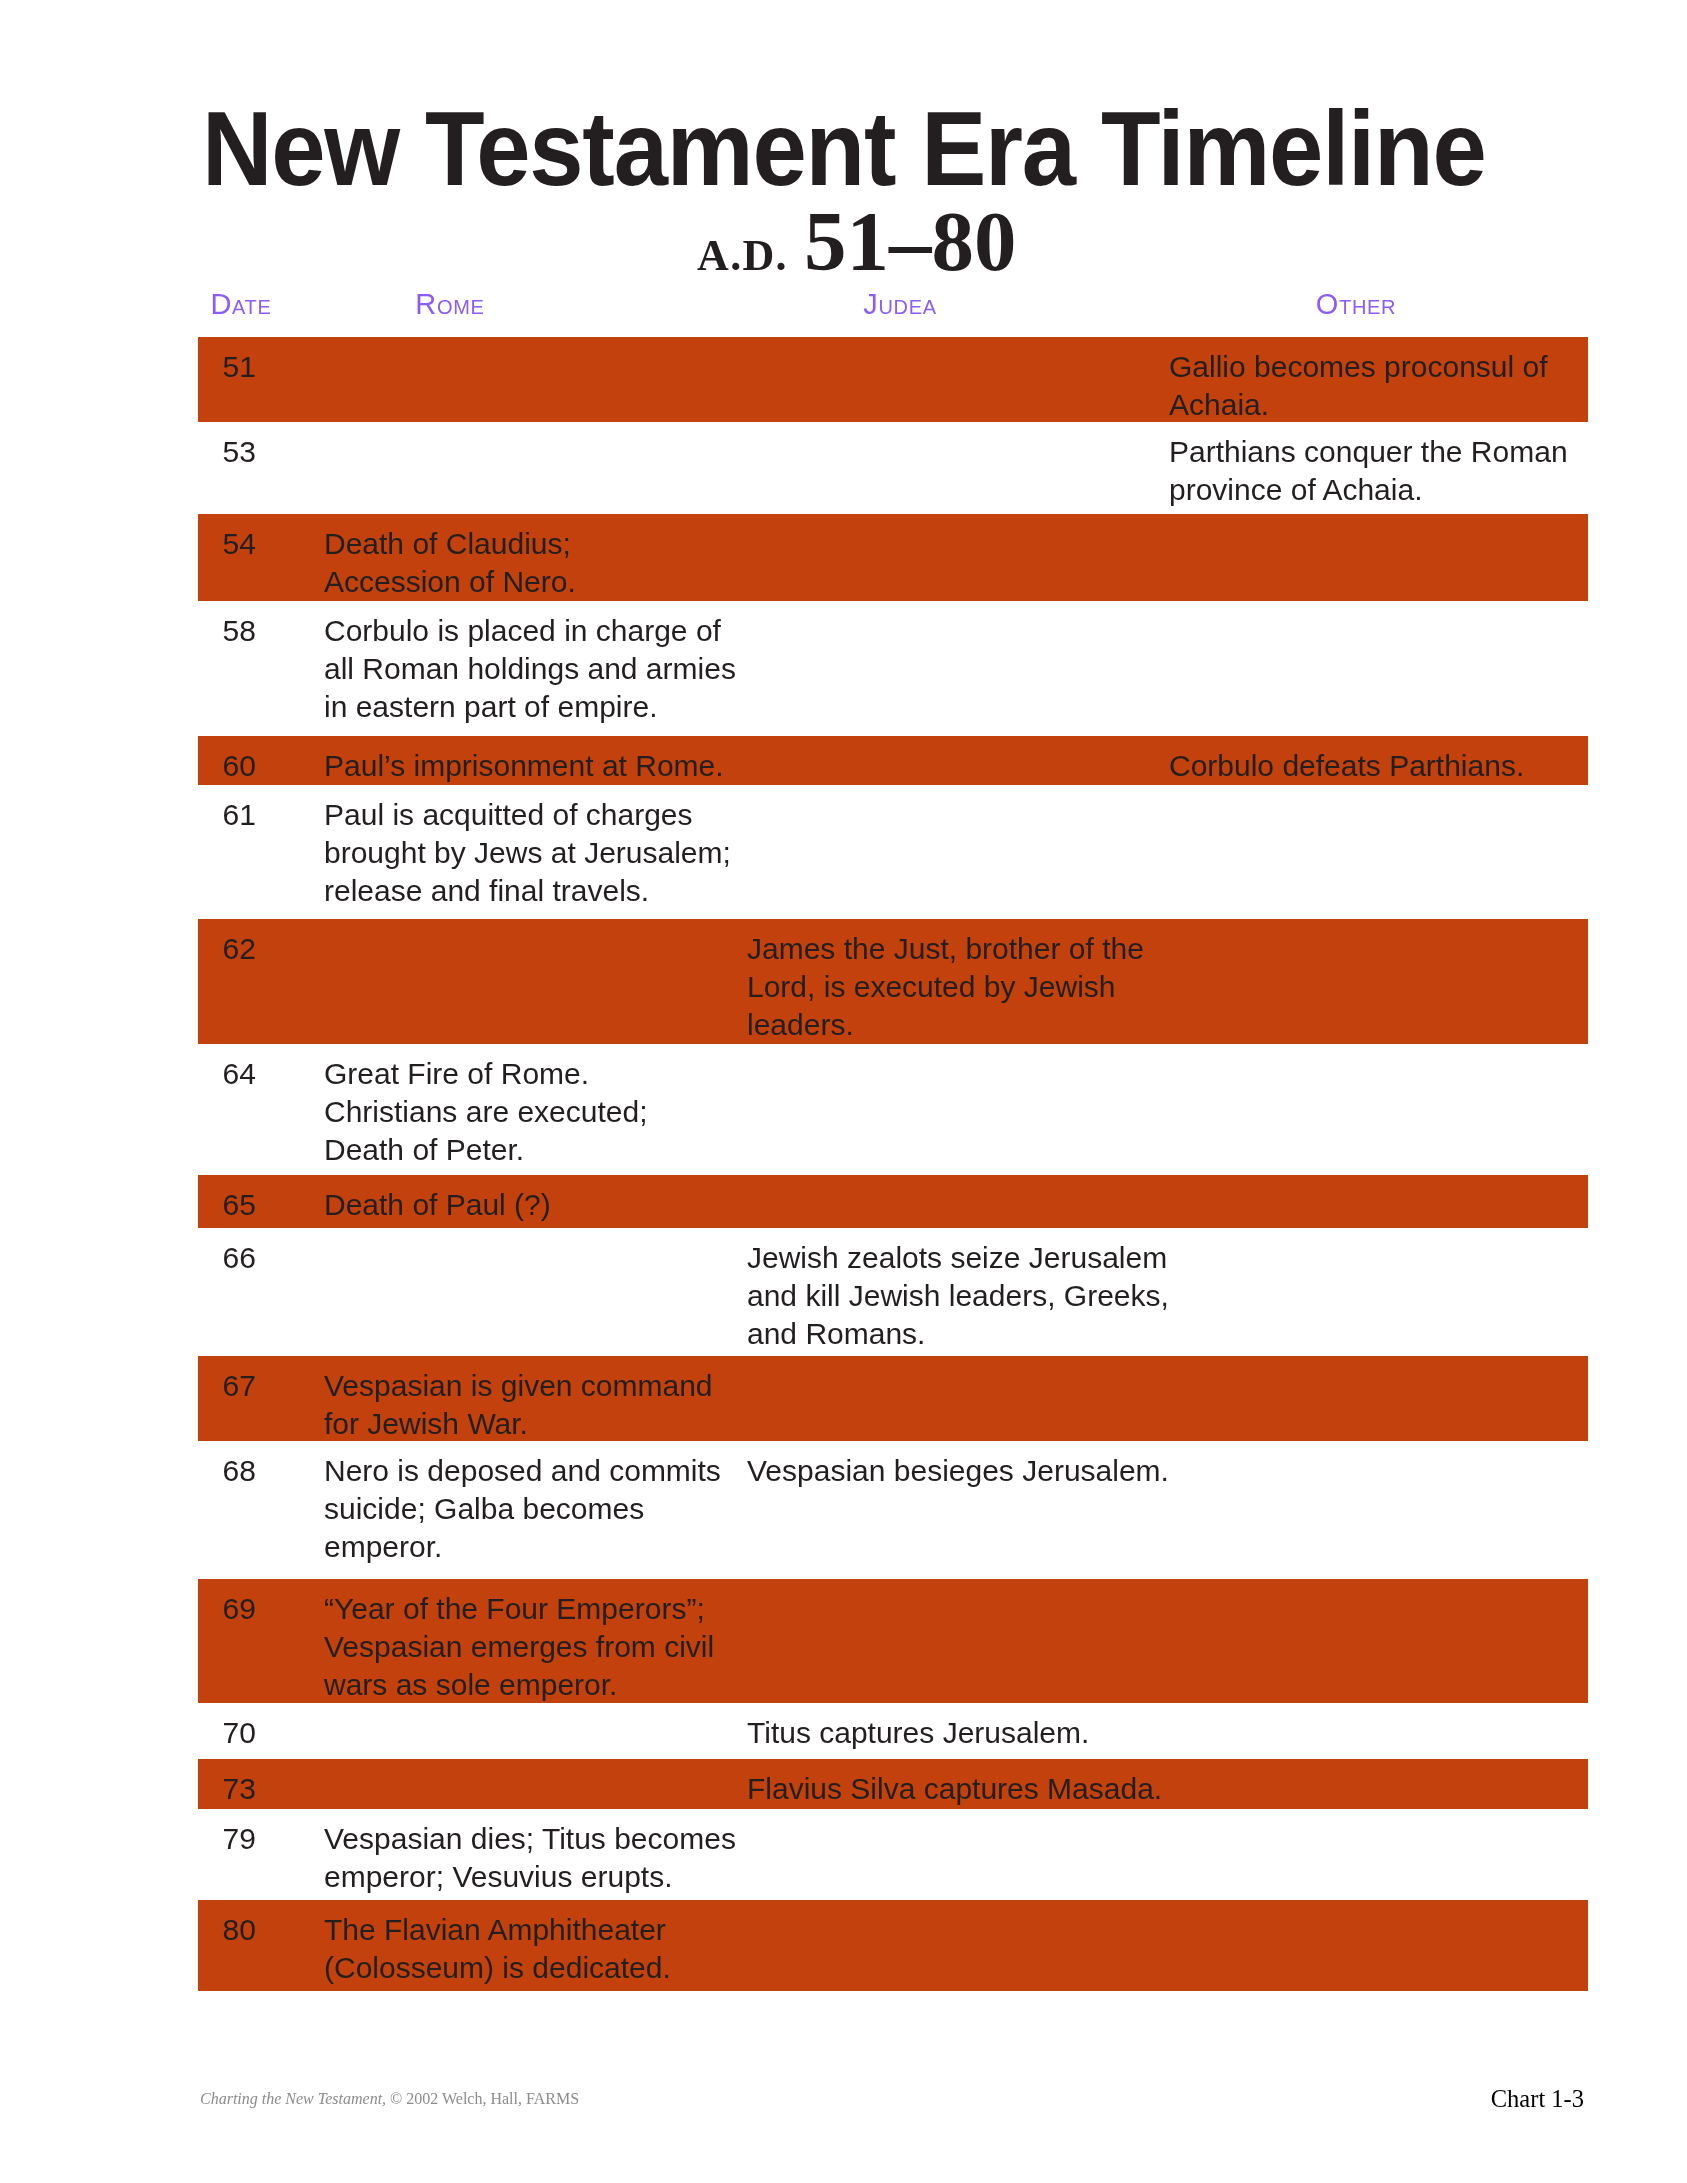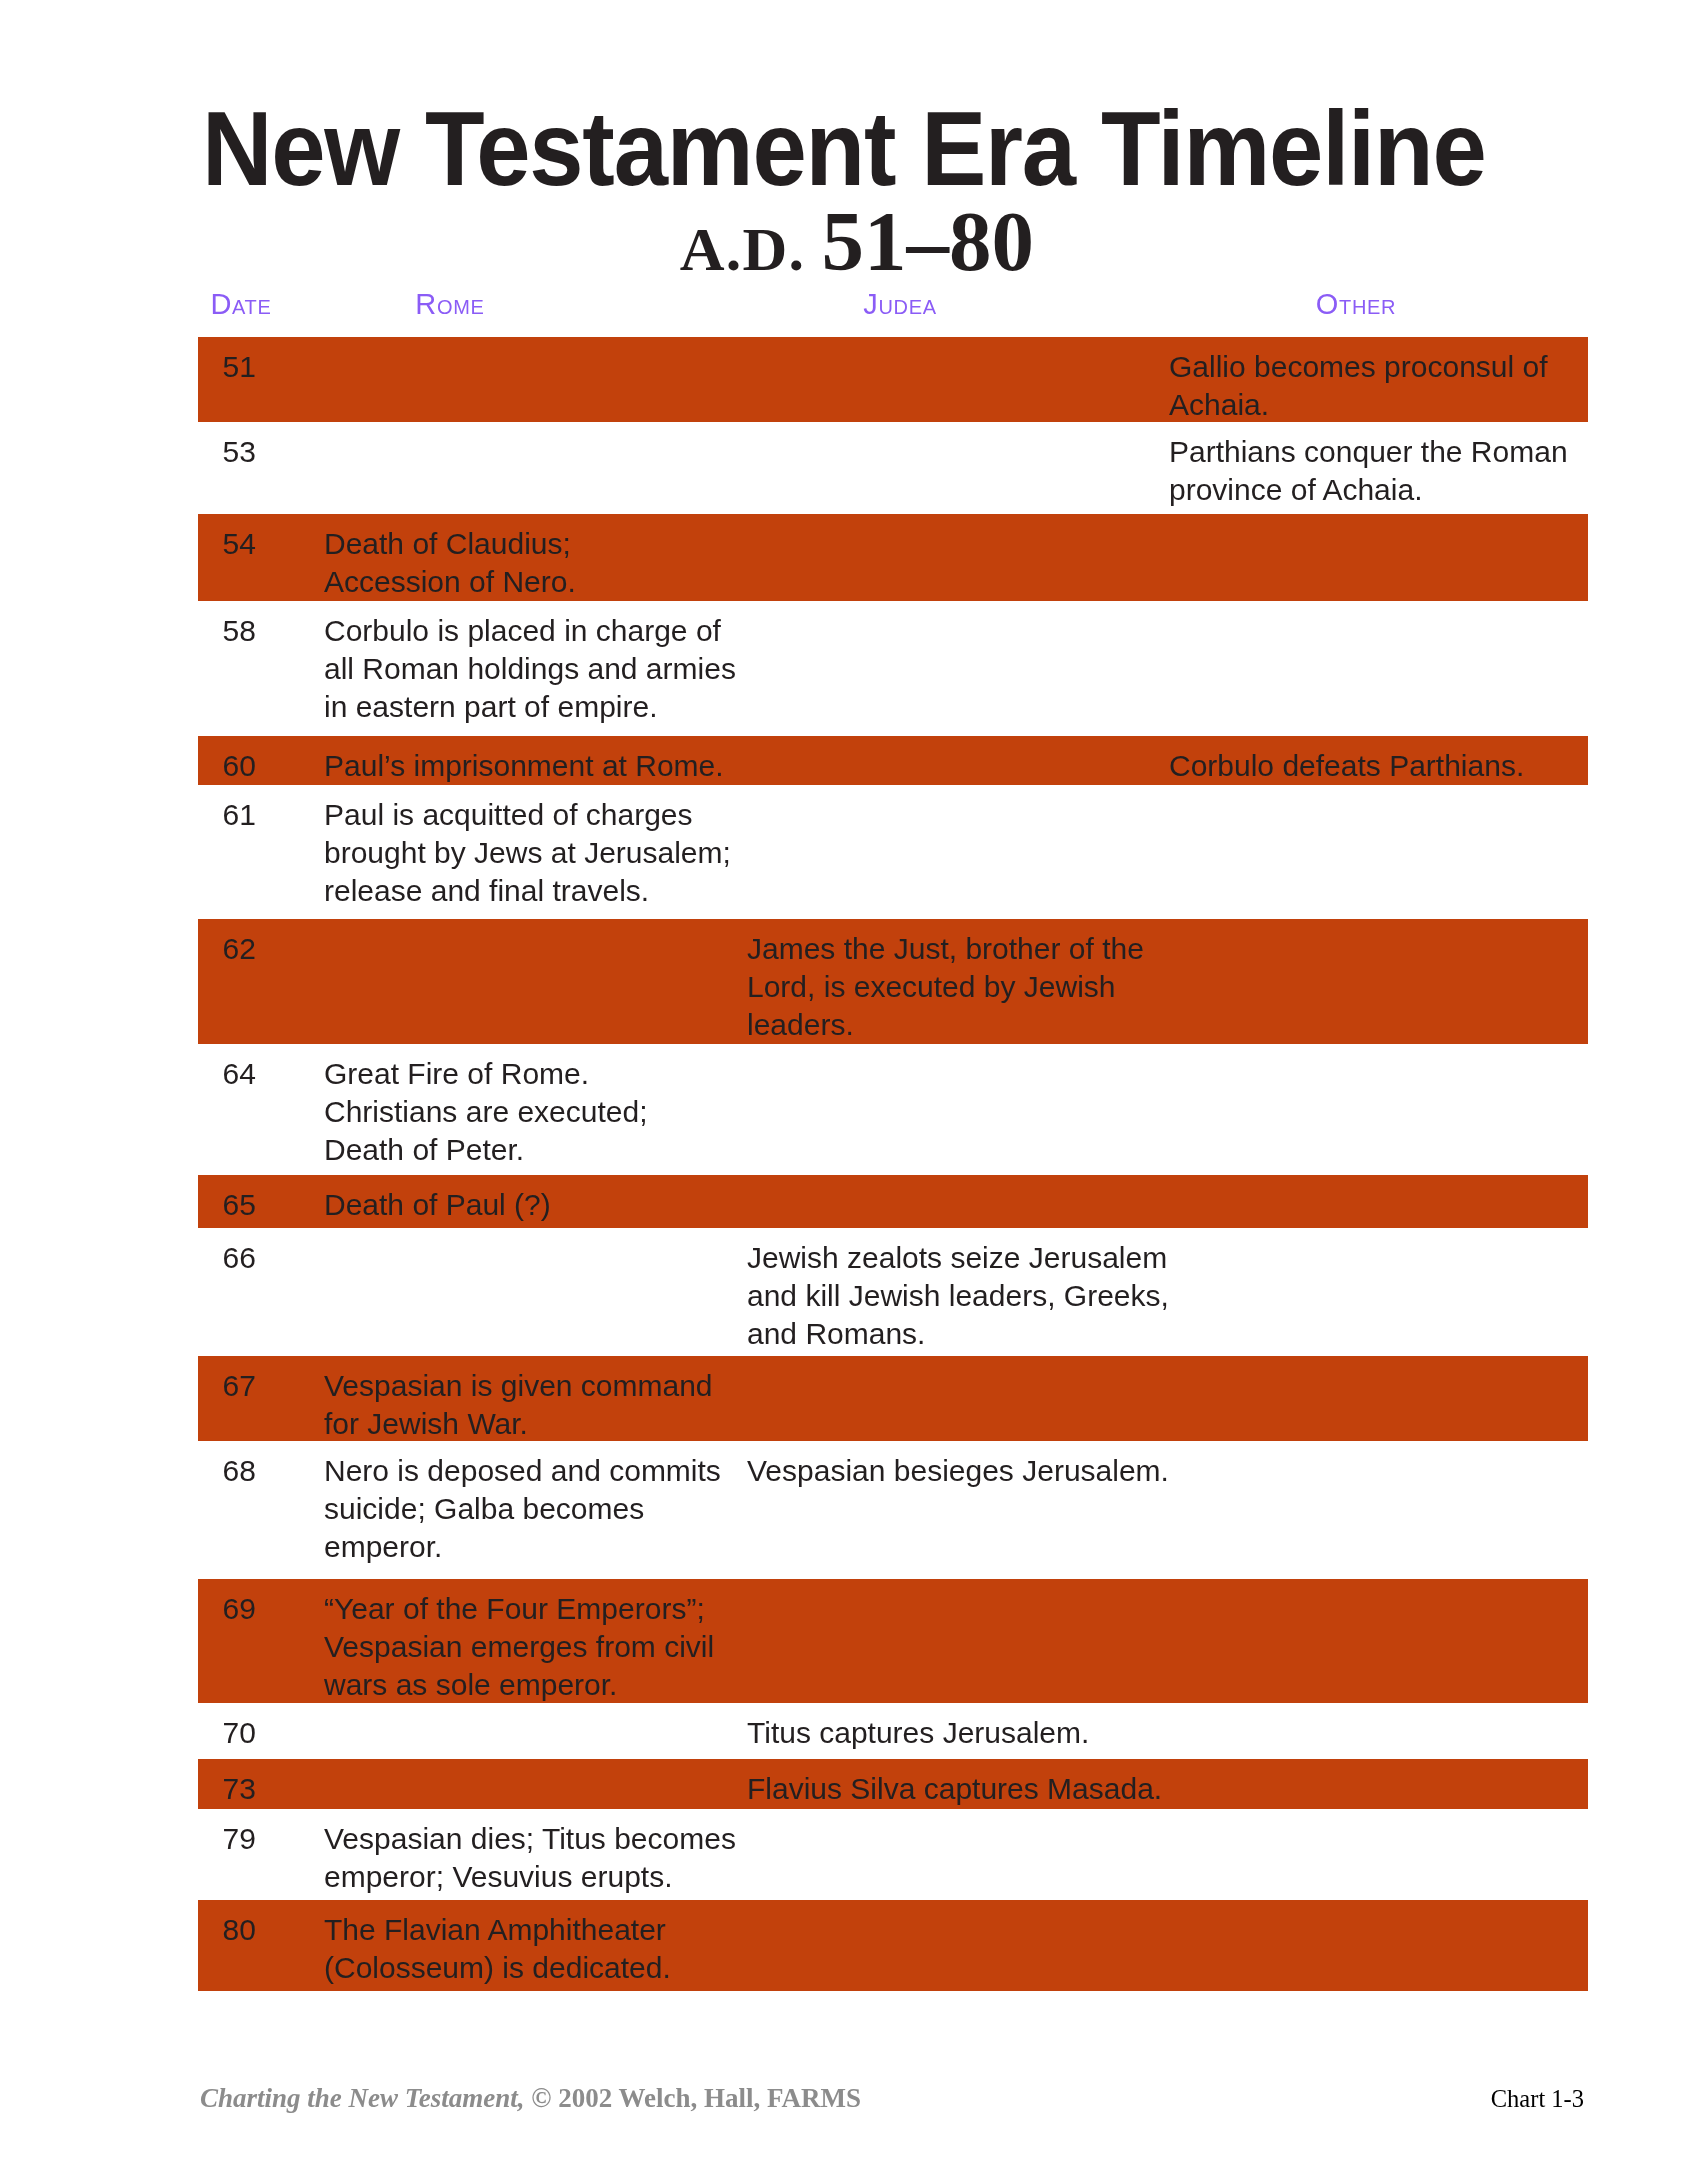--- a/index.html
+++ b/index.html
@@ -37,21 +37,21 @@
     top: 198px;
     text-align: center;
     font-family: "Liberation Serif", serif;
     font-weight: bold;
     line-height: 86px;
     color: #231f20;
     padding-left: 26.5px;
     box-sizing: border-box;
   }
   .subtitle .era {
-    font-size: 62px;
+    font-size: 44px;
     letter-spacing: 1.3px;
   }
   .subtitle .range {
     font-size: 85px;
     margin-left: 16px;
   }
   .col-header {
     position: absolute;
     top: 286px;
     font-family: "Liberation Sans", sans-serif;
@@ -91,24 +91,23 @@
   .c-date  { left: 24.5px; }
   .c-rome  { left: 126px; }
   .c-judea { left: 549px; }
   .c-other { left: 971px; }
 
   .footer-left {
     position: absolute;
     left: 200px;
     top: 2084px;
     font-family: "Liberation Serif", serif;
-    font-size: 27px;
+    font-size: 16px;
     line-height: 29px;
     color: #8c8c8c;
-    font-weight: bold;
   }
   .footer-left .book { font-style: italic; }
   .footer-right {
     position: absolute;
     right: 103px;
     top: 2084px;
     font-family: "Liberation Serif", serif;
     font-size: 24.5px;
     line-height: 29px;
     color: #000000;

